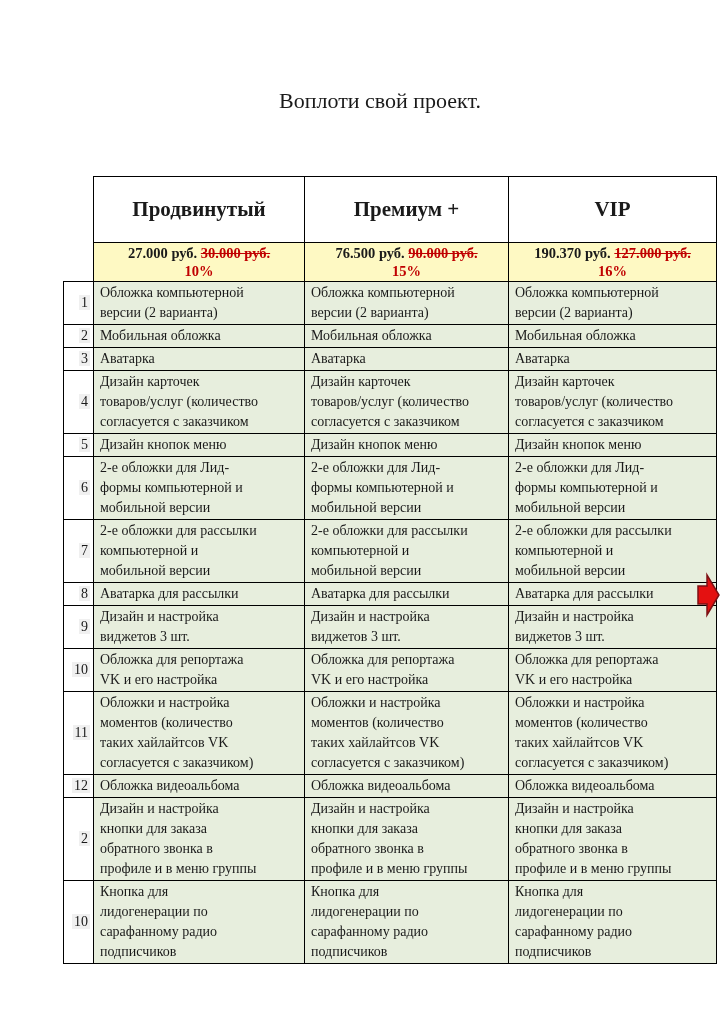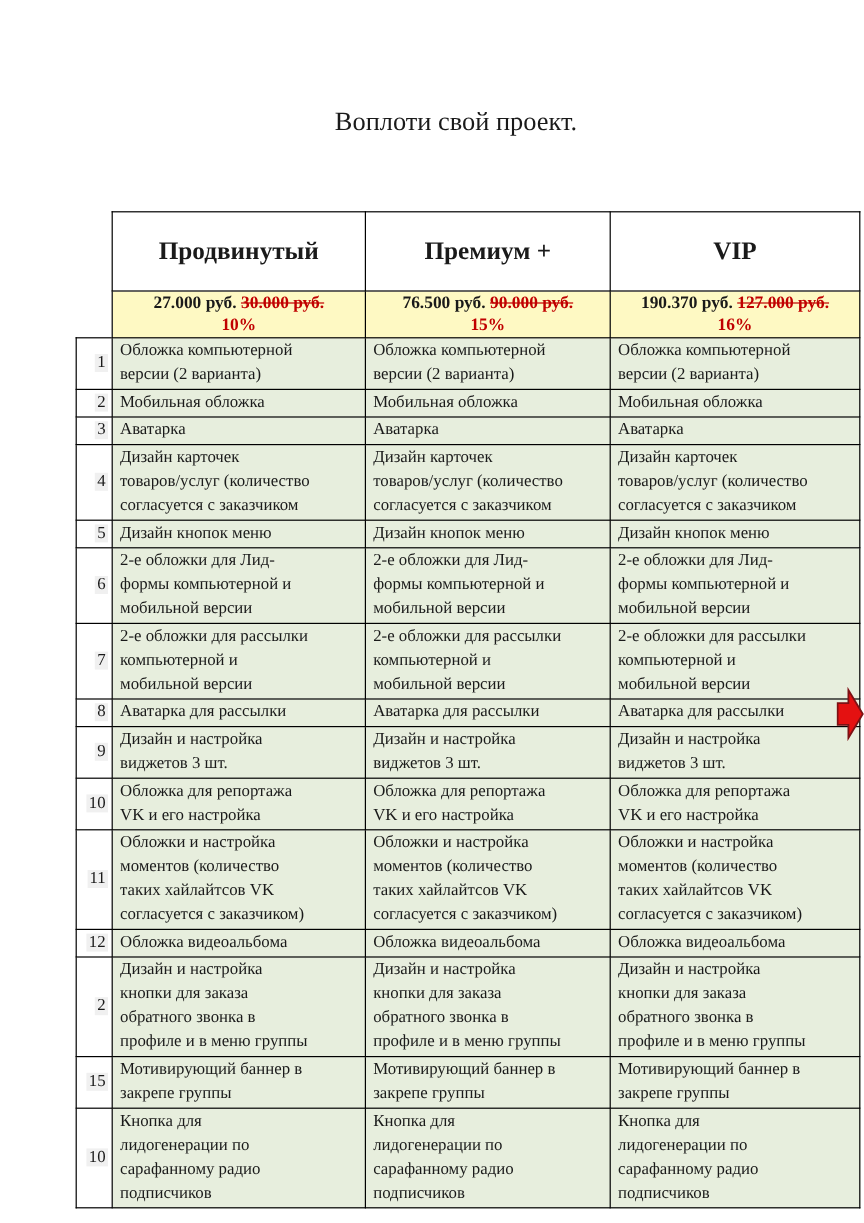--- a/index.html
+++ b/index.html
@@ -214,29 +214,20 @@
             <td class="svc left">Дизайн и настройка
 кнопки для заказа
 обратного звонка в
 профиле и в меню группы</td>
             <td class="svc left">Дизайн и настройка
 кнопки для заказа
 обратного звонка в
 профиле и в меню группы</td>
           </tr>
           <tr>
-            <td class="num"><span class="num-badge">15</span></td>
-            <td class="svc left">Мотивирующий баннер в
-закрепе группы</td>
-            <td class="svc left">Мотивирующий баннер в
-закрепе группы</td>
-            <td class="svc left">Мотивирующий баннер в
-закрепе группы</td>
-          </tr>
-          <tr>
             <td class="num"><span class="num-badge">10</span></td>
             <td class="svc left">Кнопка для
 лидогенерации по
 сарафанному радио
 подписчиков</td>
             <td class="svc left">Кнопка для
 лидогенерации по
 сарафанному радио
 подписчиков</td>
             <td class="svc left">Кнопка для

